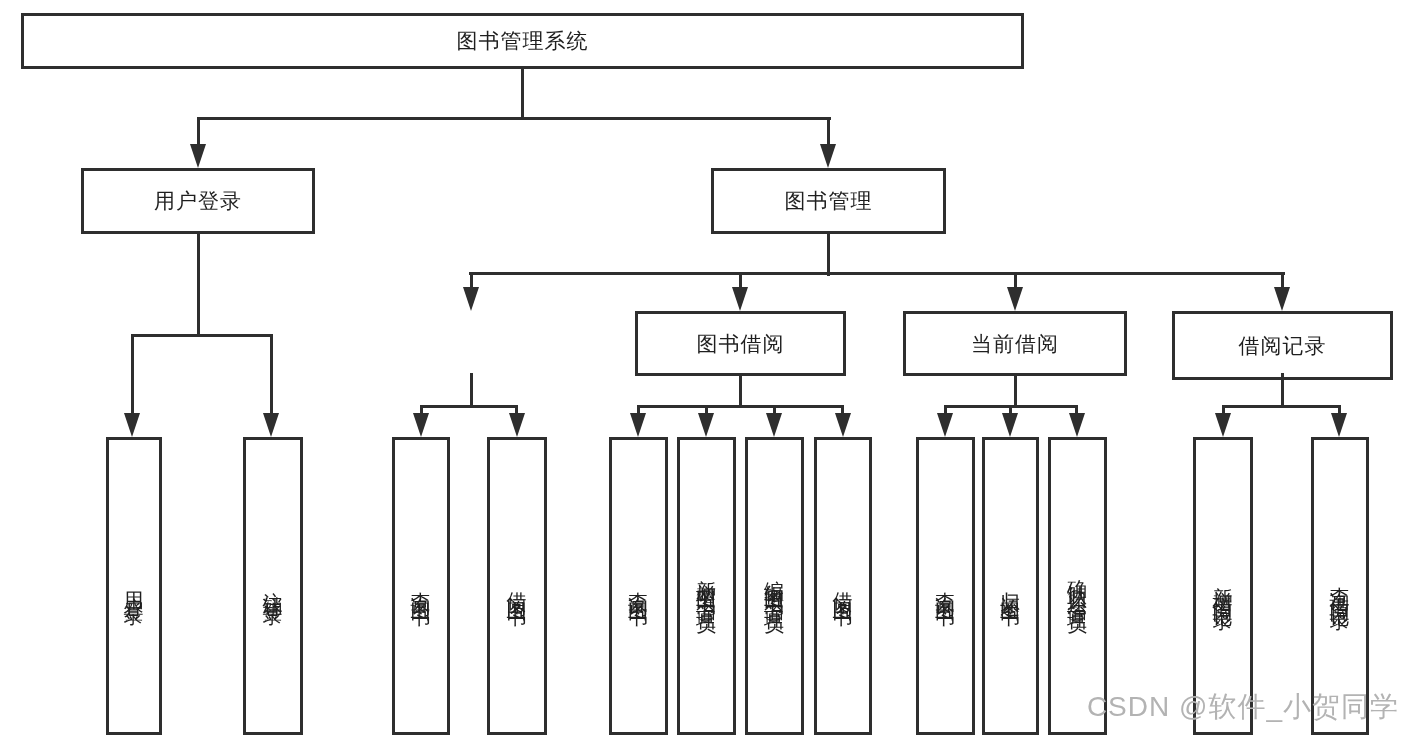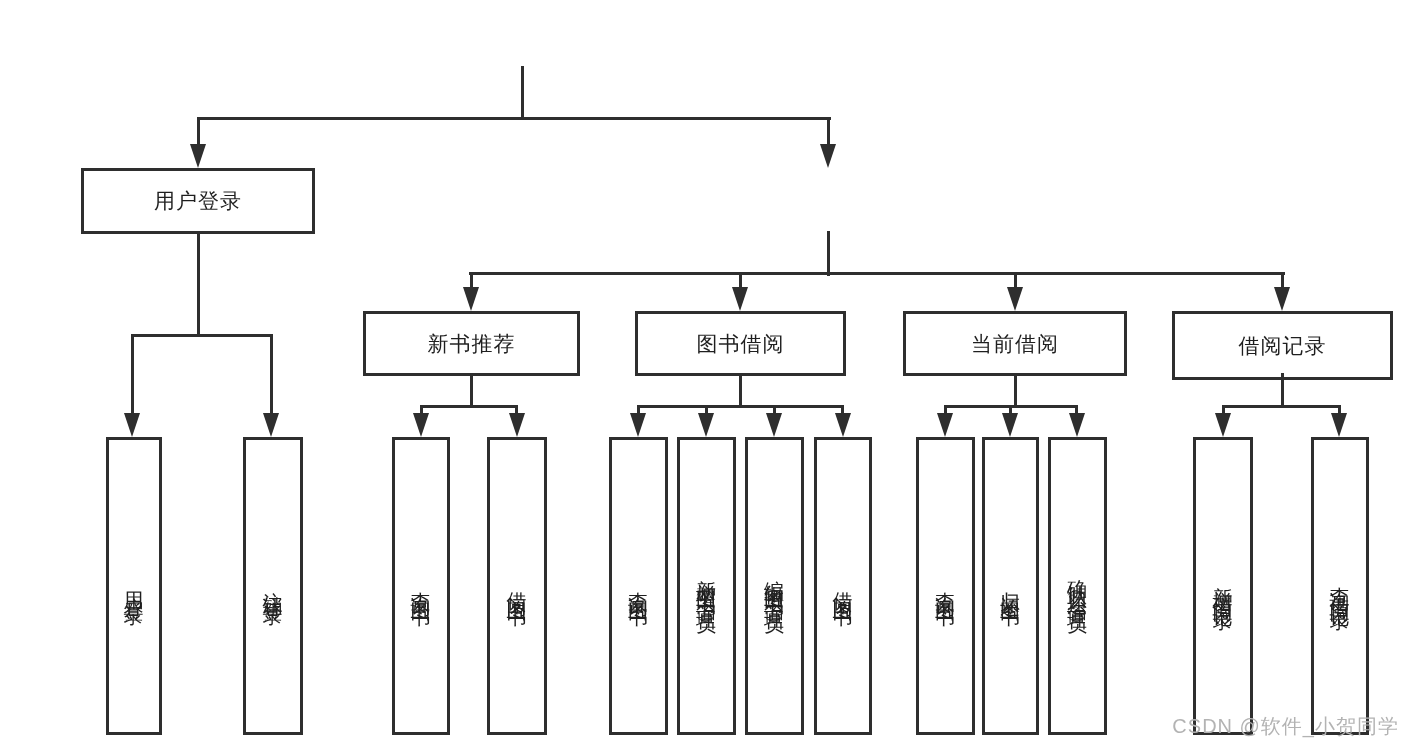--- a/index.html
+++ b/index.html
@@ -28,65 +28,67 @@
   .line{position:absolute;background:#2e2e2e;}
   .arrow{
     position:absolute;width:0;height:0;
     border-left:8px solid transparent;
     border-right:8px solid transparent;
     border-top:24px solid #2e2e2e;
   }
   .watermark{
     position:absolute;
     right:6px;top:688px;
-    font-size:20px;
+    font-size:28px;
     color:#b3b3b3;
     letter-spacing:1px;
     white-space:nowrap;
-    margin-top:25px;
   }
 </style>
 </head>
 <body>
 
 <div class="canvas">
 
+  <div class="box h" style="left:21px;top:13px;width:1003px;height:56px">
+    <span>图书管理系统</span>
+  </div>
 
   <div class="line" style="left:521px;top:66px;width:3px;height:54px"></div>
   <div class="line" style="left:197px;top:117px;width:634px;height:3px"></div>
   <div class="line" style="left:197px;top:117px;width:3px;height:30px"></div>
   <div class="arrow" style="left:190px;top:144px"></div>
   <div class="line" style="left:827px;top:117px;width:3px;height:30px"></div>
   <div class="arrow" style="left:820px;top:144px"></div>
 
   <div class="box h" style="left:81px;top:168px;width:234px;height:66px">
     <span>用户登录</span>
+  </div>
+  <div class="box h" style="left:711px;top:168px;width:235px;height:66px">
+    <span>图书管理</span>
   </div>
 
   <div class="line" style="left:197px;top:231px;width:3px;height:106px"></div>
   <div class="line" style="left:131px;top:334px;width:142px;height:3px"></div>
   <div class="line" style="left:131px;top:334px;width:3px;height:80px"></div>
   <div class="arrow" style="left:124px;top:413px"></div>
   <div class="line" style="left:270px;top:334px;width:3px;height:80px"></div>
   <div class="arrow" style="left:263px;top:413px"></div>
 
   <div class="line" style="left:827px;top:231px;width:3px;height:45px"></div>
   <div class="line" style="left:469px;top:272px;width:816px;height:3px"></div>
   <div class="line" style="left:470px;top:272px;width:3px;height:18px"></div>
   <div class="arrow" style="left:463px;top:287px"></div>
   <div class="line" style="left:739px;top:272px;width:3px;height:18px"></div>
   <div class="arrow" style="left:732px;top:287px"></div>
   <div class="line" style="left:1014px;top:272px;width:3px;height:18px"></div>
   <div class="arrow" style="left:1007px;top:287px"></div>
   <div class="line" style="left:1281px;top:272px;width:3px;height:18px"></div>
   <div class="arrow" style="left:1274px;top:287px"></div>
 
-  <div class="box h" style="left:363px;top:311px;width:217px;height:65px">
-    <span>新书推荐</span>
-  </div>
   <div class="box h" style="left:903px;top:311px;width:224px;height:65px">
     <span>当前借阅</span>
   </div>
   <div class="box h" style="left:635px;top:311px;width:211px;height:65px">
     <span>图书借阅</span>
   </div>
   <div class="box h" style="left:1172px;top:311px;width:221px;height:69px">
     <span>借阅记录</span>
   </div>
 

